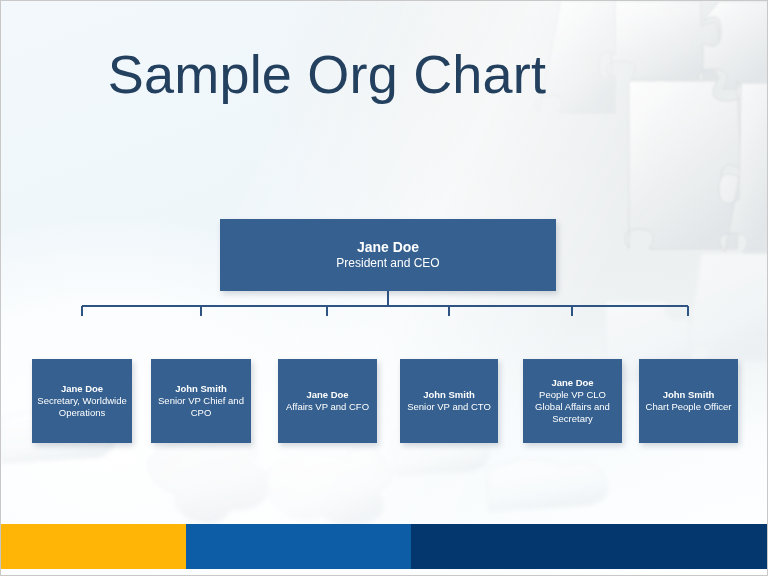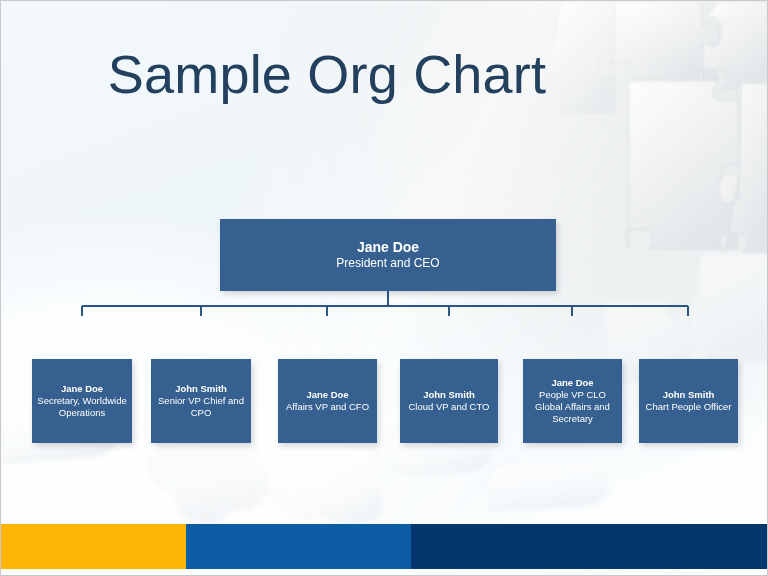--- a/index.html
+++ b/index.html
@@ -203,21 +203,21 @@
     <div class="ttl">Senior VP Chief and CPO</div>
   </div>
 
   <div class="node node-child" style="left: 277px; width: 99px; background: rgb(53, 96, 143);">
     <div class="nm">Jane Doe</div>
     <div class="ttl">Affairs VP and CFO</div>
   </div>
 
   <div class="node node-child" style="left: 399px; width: 98px; background: rgb(53, 96, 143);">
     <div class="nm">John Smith</div>
-    <div class="ttl">Cloud VP and CTO</div>
+    <div class="ttl">Senior VP and CTO</div>
   </div>
 
   <div class="node node-child" style="left: 522px; width: 99px; background: rgb(53, 96, 143);">
     <div class="nm">Jane Doe</div>
     <div class="ttl">People VP CLO Global Affairs and Secretary</div>
   </div>
 
   <div class="node node-child" style="left: 638px; width: 99px; background: rgb(53, 96, 143);">
     <div class="nm">John Smith</div>
     <div class="ttl">Chart People Officer</div>

